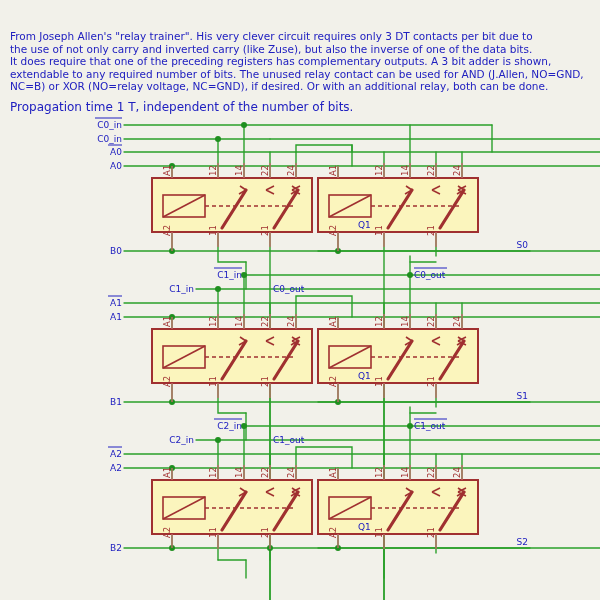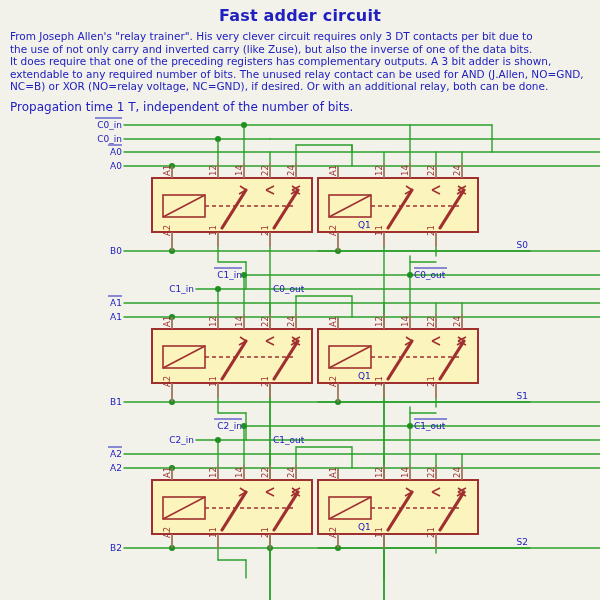--- a/index.html
+++ b/index.html
@@ -114,21 +114,20 @@
     stroke: #a03030;
     stroke-width: 1.4;
     fill: none;
   }
 </style>
 </head>
 <body>
 
 <div id="page">
 
-  <div class="title">Fast adder circuit</div>
   <div class="desc">From Joseph Allen's "relay trainer". His very clever circuit requires only 3 DT contacts per bit due to
 the use of not only carry and inverted carry (like Zuse), but also the inverse of one of the data bits.
 It does require that one of the preceding registers has complementary outputs. A 3 bit adder is shown,
 extendable to any required number of bits. The unused relay contact can be used for AND (J.Allen, NO=GND,
 NC=B) or XOR (NO=relay voltage, NC=GND), if desired. Or with an additional relay, both can be done.</div>
   <div class="prop">Propagation time 1 T, independent of the number of bits.</div>
 
   <svg class="schematic" viewBox="0 0 600 600">
 
     <g>

